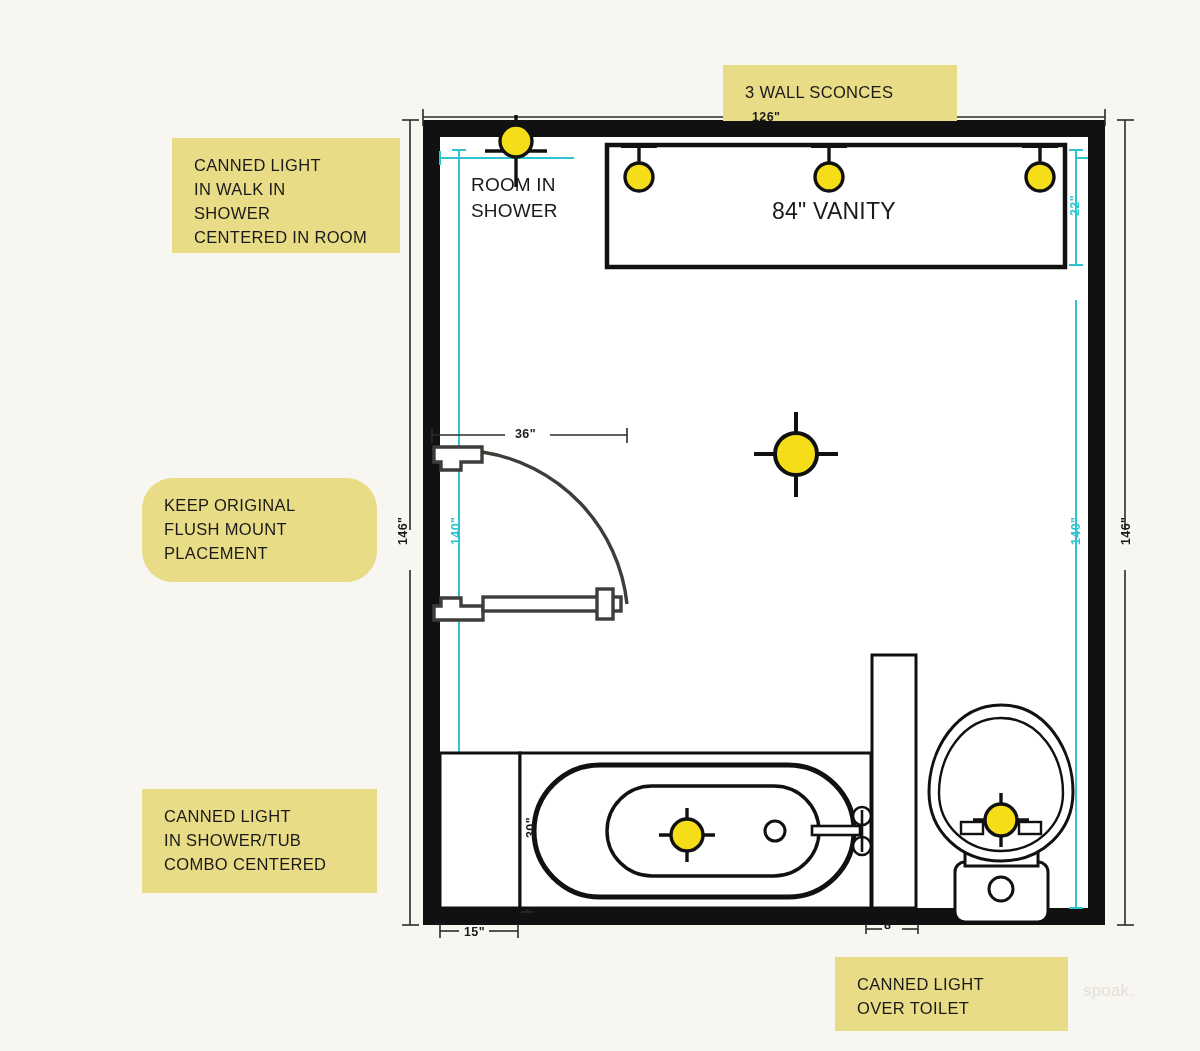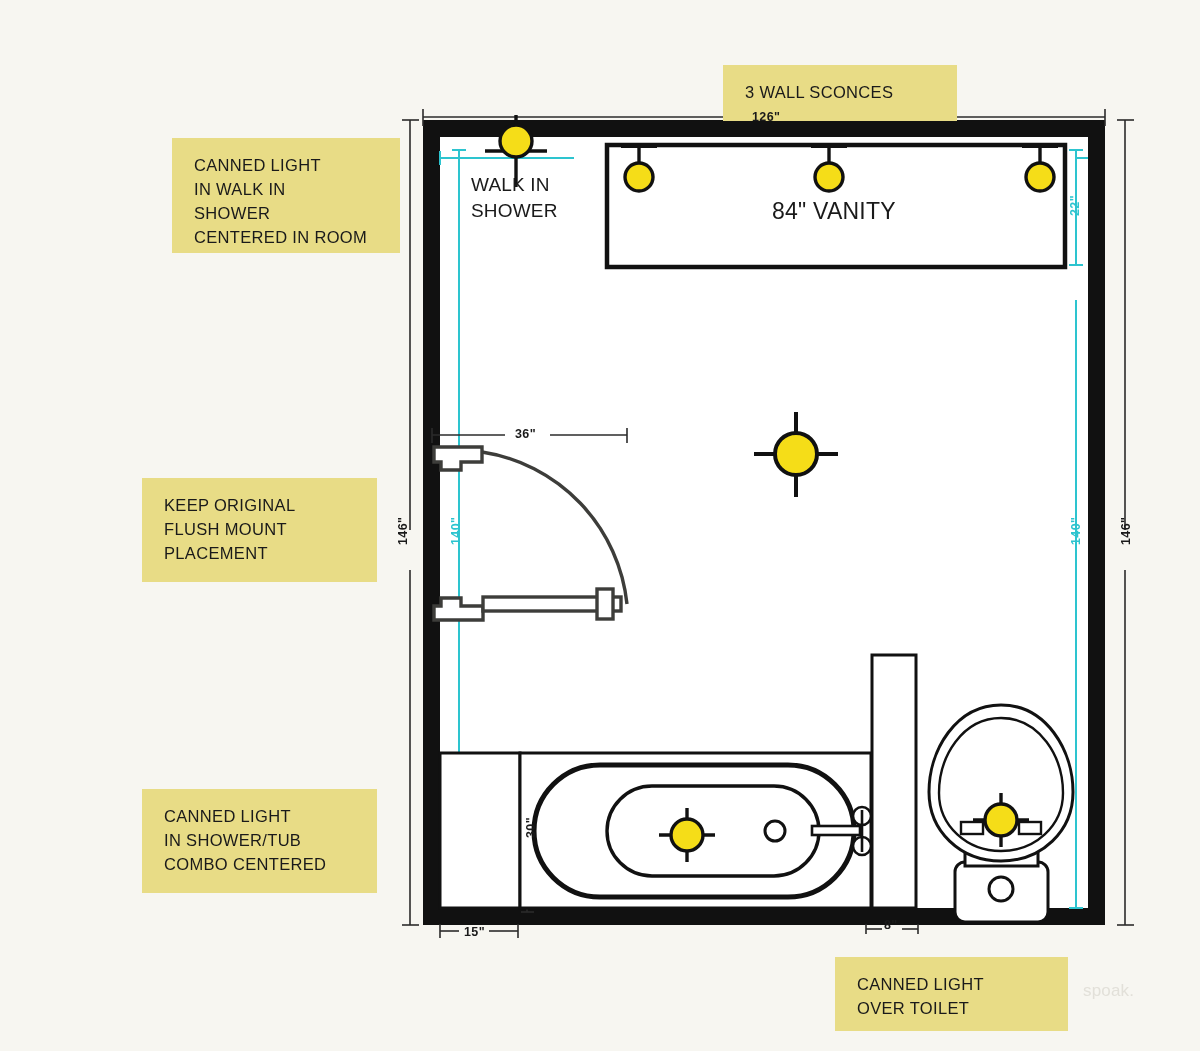--- a/index.html
+++ b/index.html
@@ -28,21 +28,21 @@
     line-height: 1.45;
     letter-spacing: 0.02em;
     padding: 16px 22px;
     box-sizing: border-box;
     white-space: pre-line;
     font-family: "Liberation Sans", sans-serif;
   }
   #note-sconces   { left: 723px; top: 32px;  width: 234px; height: 56px;
                     display:flex; align-items:center;margin-top:33px; }
   #note-shower    { left: 172px; top: 138px; width: 228px; height: 115px; }
-  #note-flush     { left: 142px; top: 478px; width: 235px; height: 104px; }
+  #note-flush     { left: 142px; top: 478px; width: 235px; height: 104px; border-radius: 31px; }
   #note-tubcombo  { left: 142px; top: 789px; width: 235px; height: 104px; }
   #note-toilet    { left: 835px; top: 957px; width: 233px; height: 74px; }
 
   .plan-label {
     position: absolute;
     color: #1a1a1a;
     font-size: 19px;
     line-height: 1.35;
     letter-spacing: 0.01em;
     white-space: pre-line;
@@ -267,21 +267,21 @@
 FLUSH MOUNT
 PLACEMENT</div>
 
   <div class="note" id="note-tubcombo">CANNED LIGHT
 IN SHOWER/TUB
 COMBO CENTERED</div>
 
   <div class="note" id="note-toilet">CANNED LIGHT
 OVER TOILET</div>
 
-  <div class="plan-label" id="label-walkin">WALK IN
+  <div class="plan-label" id="label-walkin">ROOM IN
 SHOWER</div>
 
   <div class="plan-label" id="label-vanity">84" VANITY</div>
 
   <div class="dim-label" id="dim-top">126"</div>
 
   <div class="dim-label vert" id="dim-left146">146"</div>
 
   <div class="dim-label vert cyan" id="dim-left140">140"</div>
 

